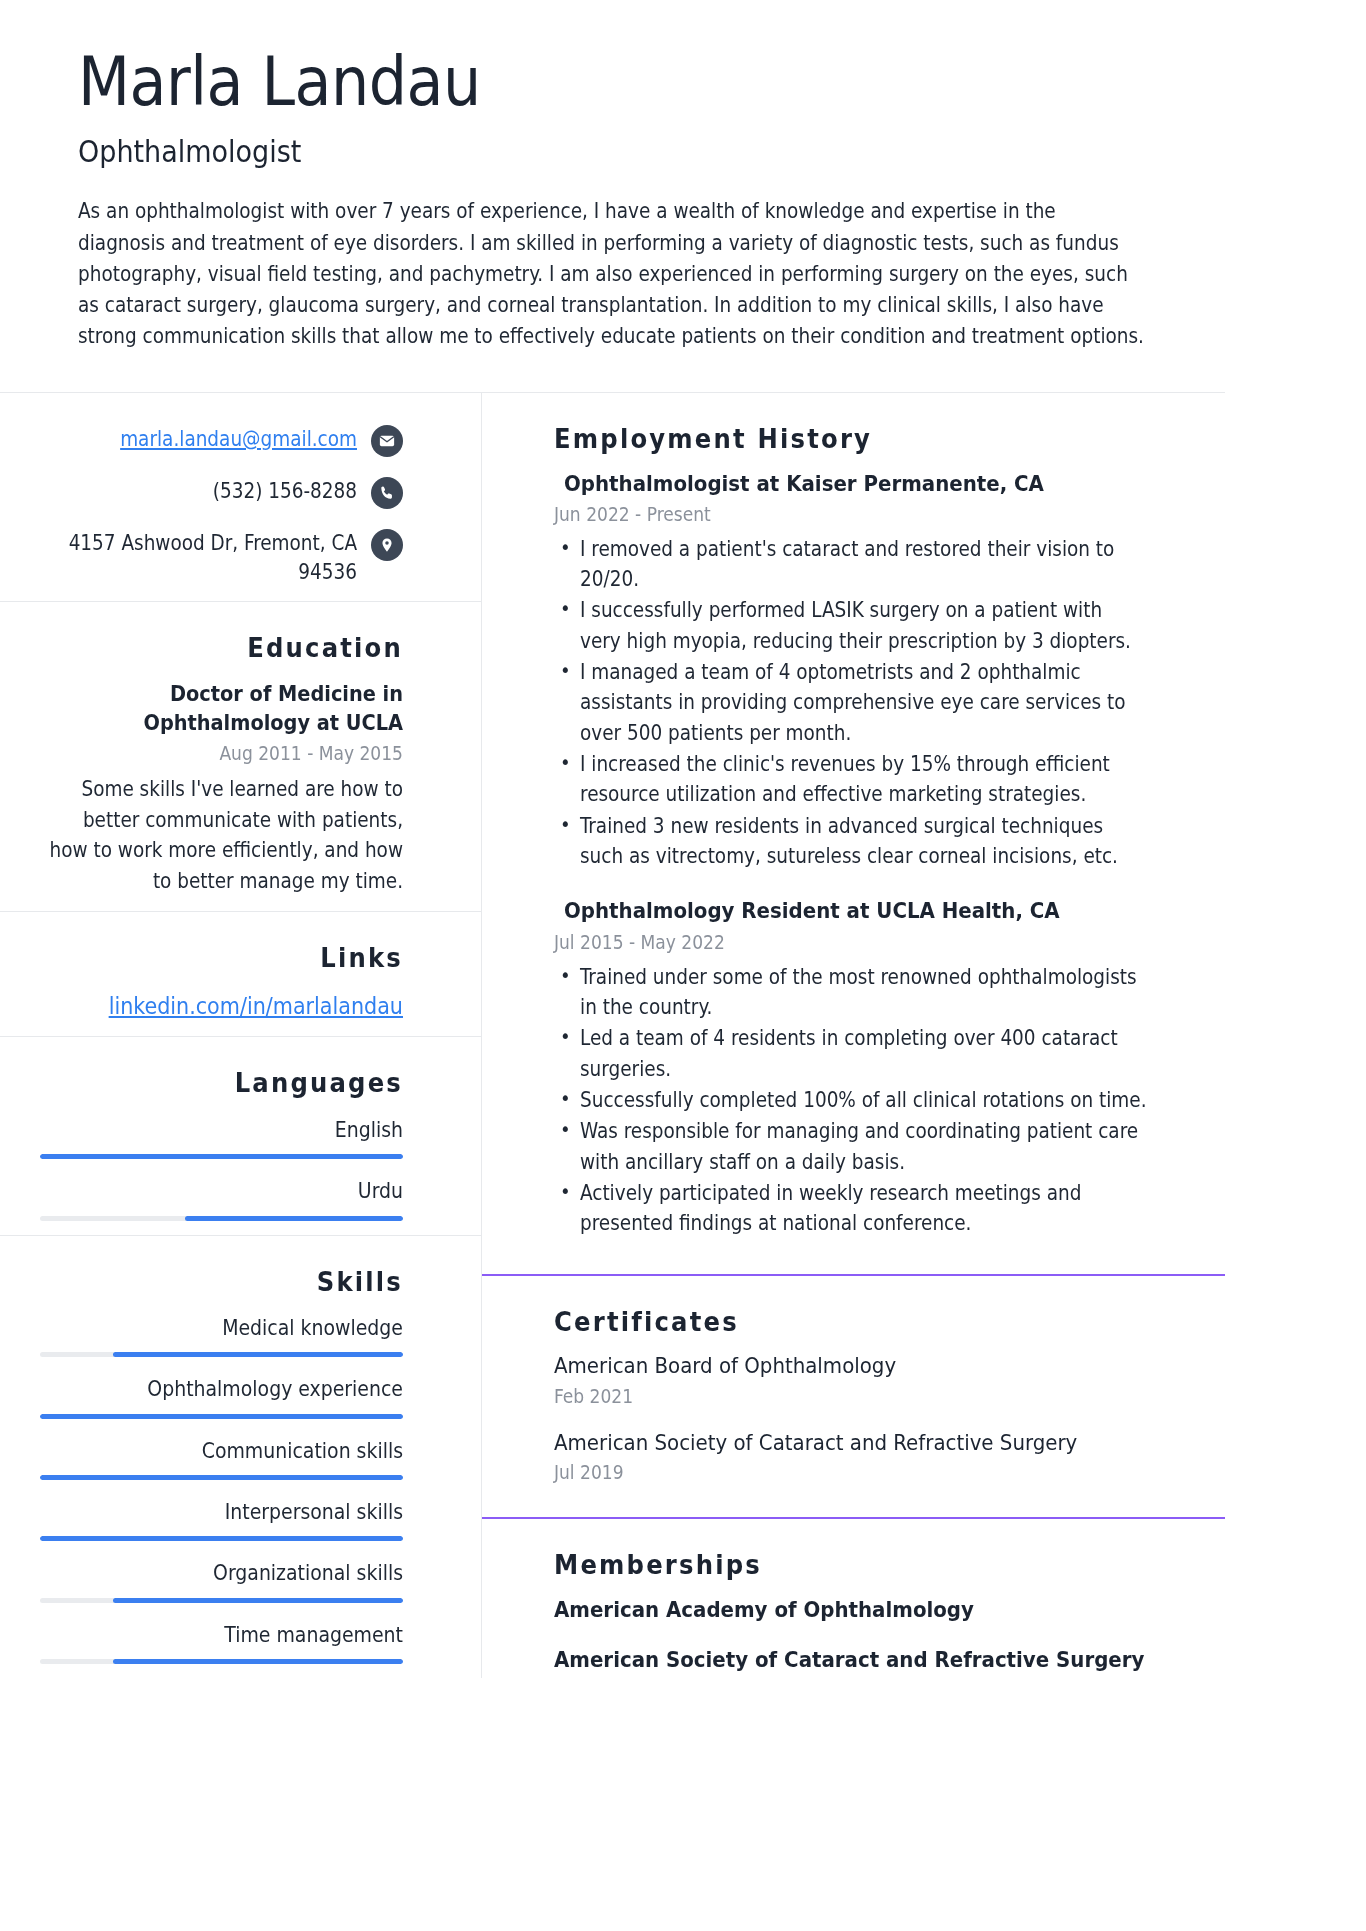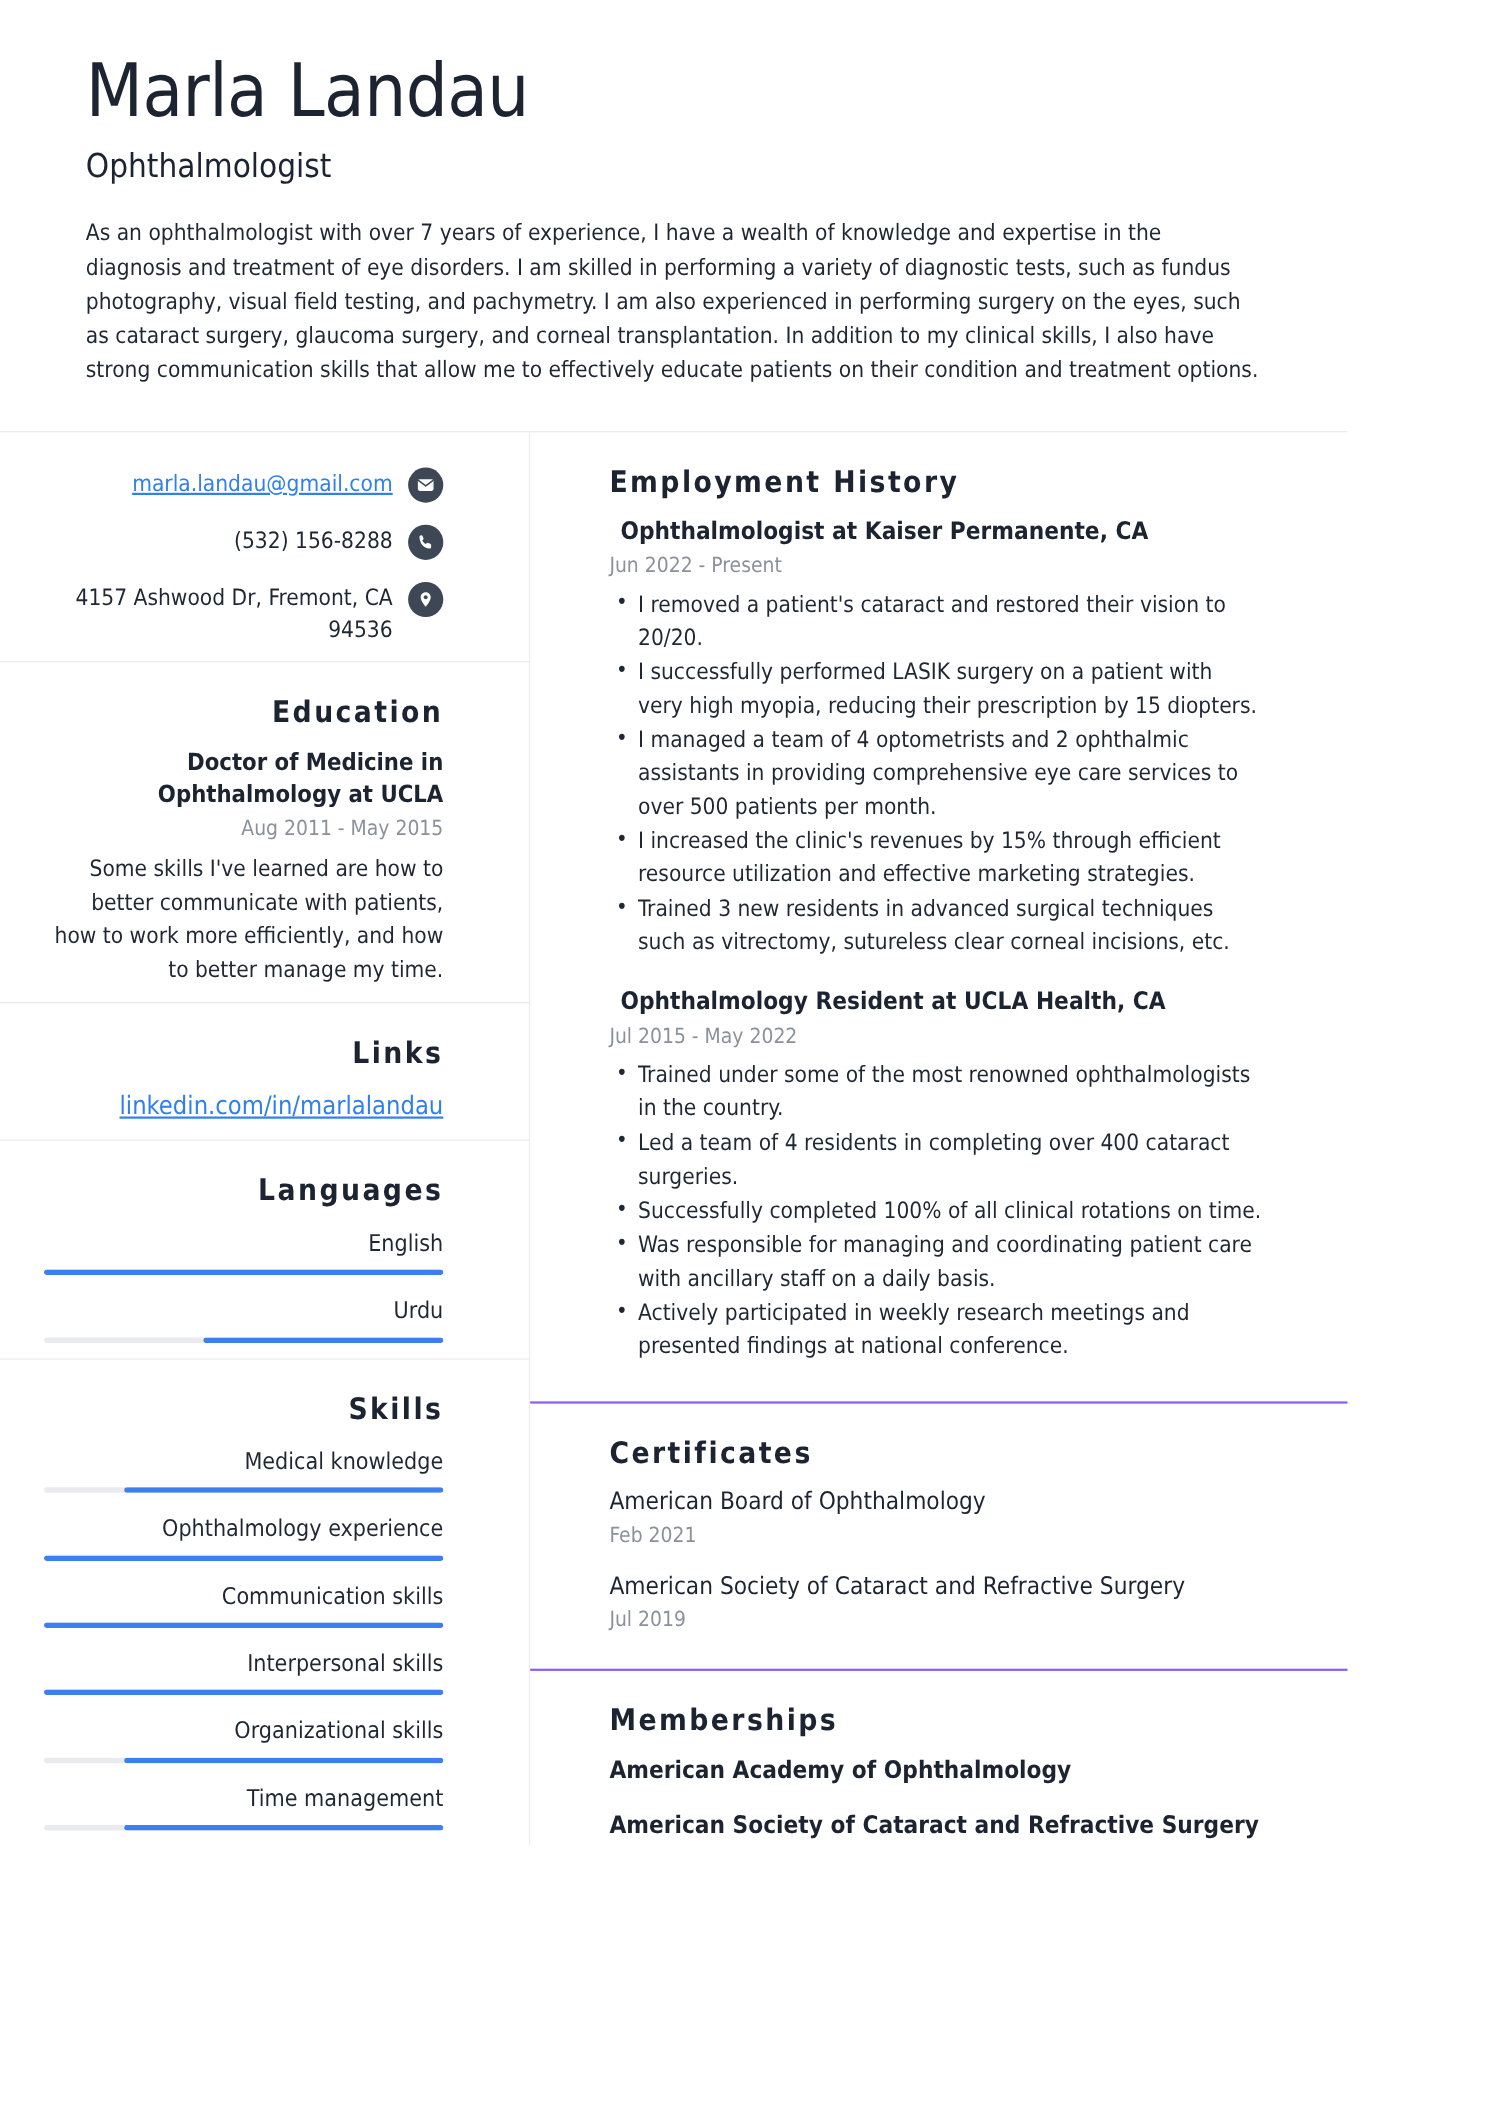--- a/index.html
+++ b/index.html
@@ -384,21 +384,21 @@
     <div class="col-right">
 
       <div class="rblock">
         <div class="sec-title-right">Employment History</div>
         <div id="employment-list">
             <div class="entry">
               <div class="entry-title">Ophthalmologist at Kaiser Permanente, CA</div>
               <div class="entry-date">Jun 2022 - Present</div>
               <ul class="bullets">
                 <li>I removed a patient's cataract and restored their vision to 20/20.</li>
-                <li>I successfully performed LASIK surgery on a patient with very high myopia, reducing their prescription by 15 diopters.</li>
+                <li>I successfully performed LASIK surgery on a patient with very high myopia, reducing their prescription by 3 diopters.</li>
                 <li>I managed a team of 4 optometrists and 2 ophthalmic assistants in providing comprehensive eye care services to over 500 patients per month.</li>
                 <li>I increased the clinic's revenues by 15% through efficient resource utilization and effective marketing strategies.</li>
                 <li>Trained 3 new residents in advanced surgical techniques such as vitrectomy, sutureless clear corneal incisions, etc.</li>
               </ul>
             </div>
             <div class="entry">
               <div class="entry-title">Ophthalmology Resident at UCLA Health, CA</div>
               <div class="entry-date">Jul 2015 - May 2022</div>
               <ul class="bullets">
                 <li>Trained under some of the most renowned ophthalmologists in the country.</li>

